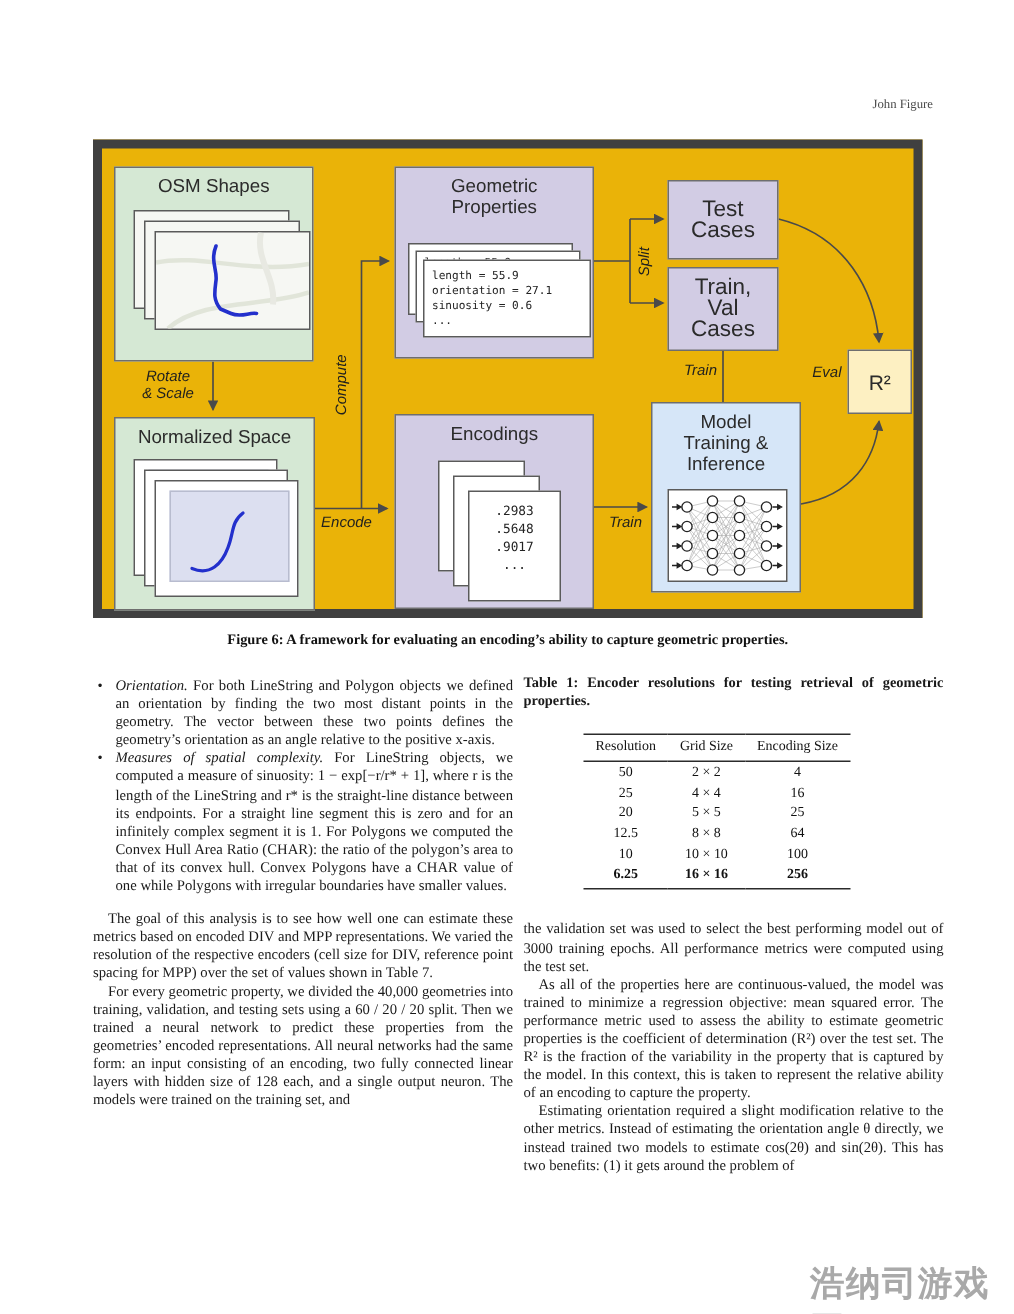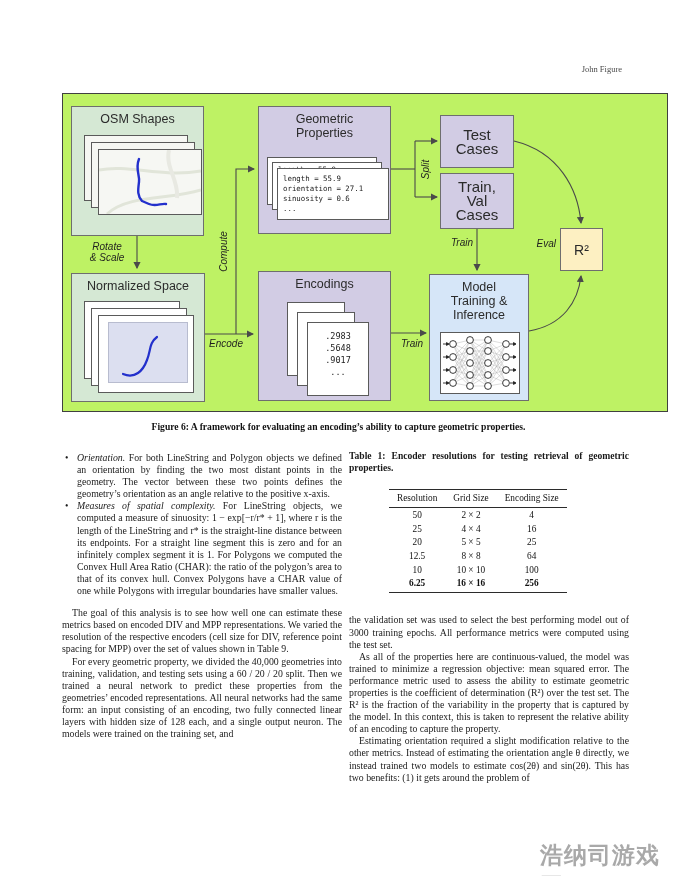--- a/index.html
+++ b/index.html
@@ -4,22 +4,22 @@
 <style>
   html,body{margin:0;padding:0;}
   body{width:676px;height:876px;background:#ffffff;position:relative;overflow:hidden;
        font-family:"Liberation Serif",serif;color:#1a1a1a;}
   .abs{position:absolute;}
 
   
   .author{position:absolute;top:64px;right:54px;font-size:8.5px;color:#4a4a4a;}
 
   
-  .fig{position:absolute;left:62px;top:93px;width:606px;height:319px;
-       background:#bef264;border:1px solid #404040;box-sizing:border-box;}
+  .fig{position:absolute;left:62px;top:93px;width:553px;height:319px;
+       background:#eab308;border:6px solid #404040;box-sizing:border-box;}
   .fbox{position:absolute;border:1px solid #6e6e6e;box-sizing:border-box;
         font-family:"Liberation Sans",sans-serif;color:#2b2b2b;text-align:center;}
   .fbox .blabel{display:block;padding-top:5px;font-size:12.5px;line-height:14px;}
   .green{background:#d5e8d4;}
   .purple{background:#d2cce4;}
   .blue{background:#d6e6f8;}
   .yellow{background:#fdf0c2;}
   .centerlab{display:flex;align-items:center;justify-content:center;height:100%;
              font-size:15px;line-height:14px;}
   .card{position:absolute;background:#ffffff;border:1px solid #5a5a5a;box-sizing:border-box;}
@@ -154,21 +154,21 @@
   </div>
 
   <div class="fbox purple" style="left:377px;top:21px;width:74px;height:53px;">
     <span class="centerlab" style="padding:0 14px;">Test Cases</span>
   </div>
 
   <div class="fbox purple" style="left:377px;top:79px;width:74px;height:56px;">
     <span class="centerlab" style="padding:0 19px;">Train, Val Cases</span>
   </div>
 
-  <div class="fbox blue" style="left:366px;top:180px;width:100px;height:127px;">
+  <div class="fbox blue" style="left:366px;top:169px;width:100px;height:127px;">
     <span class="blabel" style="padding-left:14px;padding-right:14px;">Model Training &amp; Inference</span>
     <div class="card" style="left:10px;top:57px;width:80px;height:62px;">
       <svg width="78" height="60" viewBox="0 0 78 60">
         <g stroke="#aaaaaa" stroke-width="0.4">
 
           <g>
             <path d="M12,11 L29,7 M12,11 L29,18 M12,11 L29,30 M12,11 L29,42 M12,11 L29,53"></path>
             <path d="M12,24 L29,7 M12,24 L29,18 M12,24 L29,30 M12,24 L29,42 M12,24 L29,53"></path>
             <path d="M12,37 L29,7 M12,37 L29,18 M12,37 L29,30 M12,37 L29,42 M12,37 L29,53"></path>
             <path d="M12,50 L29,7 M12,50 L29,18 M12,50 L29,30 M12,50 L29,42 M12,50 L29,53"></path>
@@ -232,21 +232,21 @@
 
 <div class="caption">Figure 6: A framework for evaluating an encoding’s ability to capture geometric properties.</div>
 
 <div class="col leftcol">
   <div class="bullet-item">
     <span class="dot">•</span><span class="lead">Orientation.</span><span> For both LineString and Polygon objects we defined an orientation by finding the two most distant points in the geometry. The vector between these two points defines the geometry’s orientation as an angle relative to the positive x-axis.</span>
   </div>
   <div class="bullet-item">
     <span class="dot">•</span><span class="lead">Measures of spatial complexity.</span><span> For LineString objects, we computed a measure of sinuosity: 1 − exp[−r/r* + 1], where r is the length of the LineString and r* is the straight-line distance between its endpoints. For a straight line segment this is zero and for an infinitely complex segment it is 1. For Polygons we computed the Convex Hull Area Ratio (CHAR): the ratio of the polygon’s area to that of its convex hull. Convex Polygons have a CHAR value of one while Polygons with irregular boundaries have smaller values.</span>
   </div>
-  <p class="para mt">The goal of this analysis is to see how well one can estimate these metrics based on encoded DIV and MPP representations. We varied the resolution of the respective encoders (cell size for DIV, reference point spacing for MPP) over the set of values shown in Table 9.</p>
+  <p class="para mt">The goal of this analysis is to see how well one can estimate these metrics based on encoded DIV and MPP representations. We varied the resolution of the respective encoders (cell size for DIV, reference point spacing for MPP) over the set of values shown in Table 7.</p>
   <p class="para">For every geometric property, we divided the 40,000 geometries into training, validation, and testing sets using a 60 / 20 / 20 split. Then we trained a neural network to predict these properties from the geometries’ encoded representations. All neural networks had the same form: an input consisting of an encoding, two fully connected linear layers with hidden size of 128 each, and a single output neuron. The models were trained on the training set, and</p>
 </div>
 
 <div class="col rightcol">
   <div class="tcaption">Table 1: Encoder resolutions for testing retrieval of geometric properties.</div>
 
   <div class="tblwrap">
     <table>
       <thead>
         <tr>

